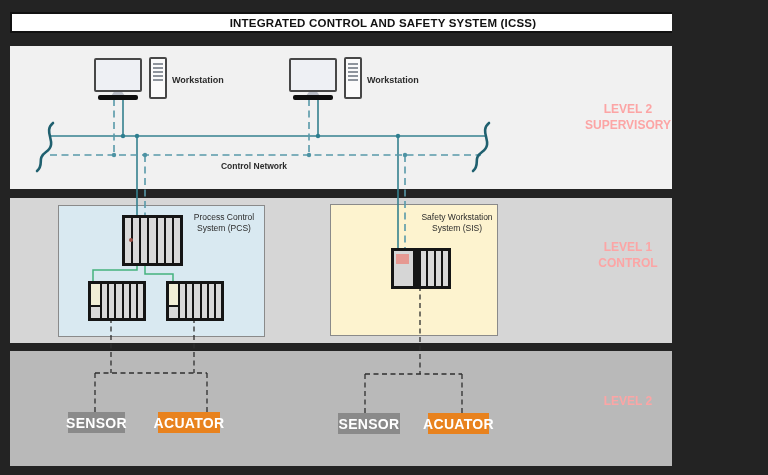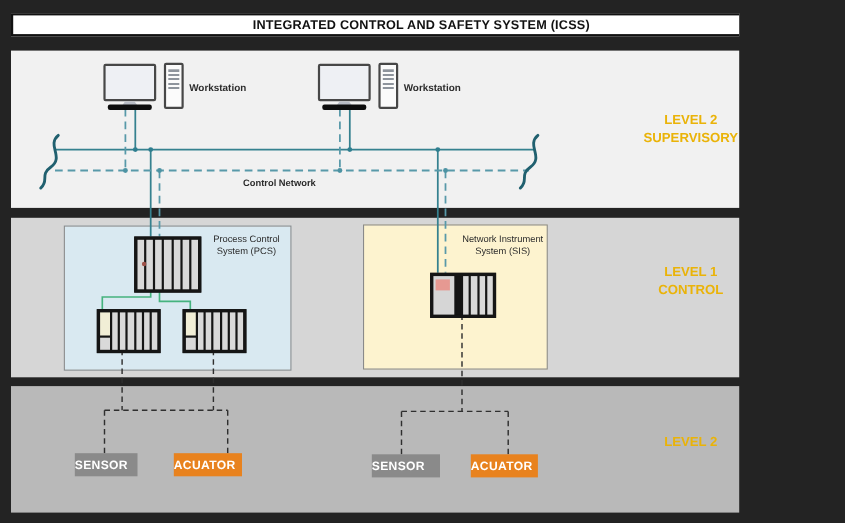--- a/index.html
+++ b/index.html
@@ -17,21 +17,21 @@
     display:flex;align-items:center;justify-content:center;
     font-weight:bold;font-size:11.5px;color:#111;letter-spacing:.2px;z-index:3;
   }
   
   .band{left:10px;width:746px;z-index:1;}
   .band-l2{top:46px;height:143px;background:var(--level2-bg,#f1f1f1);}
   .band-l1{top:198px;height:145px;background:var(--level1-bg,#d6d6d6);}
   .band-l0{top:351px;height:115px;background:var(--level0-bg,#b9b9b9);}
   .level-label{
     left:558px;width:140px;text-align:center;z-index:7;
-    font-weight:bold;font-size:12px;line-height:16px;color:#eab308;
+    font-weight:bold;font-size:12px;line-height:16px;color:#fca5a5;
   }
   
   .monitor{
     width:44px;height:30px;background:#eef0f4;border:2px solid #474747;
     border-radius:2px;z-index:6;
   }
   .mon-stand{
     width:14px;height:4px;background:#b9bdc6;z-index:6;
     clip-path:polygon(20% 0,80% 0,100% 100%,0 100%);
   }
@@ -76,22 +76,22 @@
   .slot-black{flex:0 0 4px;background:#151515;}
   .led-dot{
     position:absolute;left:4px;top:20px;width:4px;height:4px;
     border-radius:50%;background:#9e5148;z-index:7;
   }
   .sis-led{
     position:absolute;left:2px;top:3px;width:13px;height:10px;background:#e69992;
   }
   
   .fdev{
-    height:21px;display:flex;align-items:center;justify-content:flex-start;
-    font-weight:bold;font-size:11px;color:#fff;letter-spacing:.3px;z-index:6;
+    height:21px;display:flex;align-items:center;justify-content:center;
+    font-weight:bold;font-size:14px;color:#fff;letter-spacing:.3px;z-index:6;
   }
   .fdev-sensor{background:var(--sensor-gray,#8a8a8a);}
   .fdev-actuator{background:var(--actuator-orange,#e8821e);}
   
   #wires{left:0;top:0;z-index:5;pointer-events:none;}
 </style>
 </head>
 <body>
 
 <div id="stage">
@@ -224,21 +224,21 @@
     <div class="slot"></div>
     <div class="slot"></div>
     <div class="slot"></div>
     <div class="slot"></div>
     <div class="slot"></div>
     <div class="slot"></div>
   </div>
 
   <div class="abs sis-box"></div>
   <div class="abs sys-label" style="left:414px;top:212px;">
-    <span style="display:block">Network Instrument</span>
+    <span style="display:block">Safety Workstation</span>
     <span style="display:block">System (SIS)</span>
   </div>
   <div class="abs rack rack-sis">
     <div class="slot-wide">
       <div class="sis-led"></div>
     </div>
     <div class="slot-black"></div>
     <div class="slot"></div>
     <div class="slot"></div>
     <div class="slot"></div>

